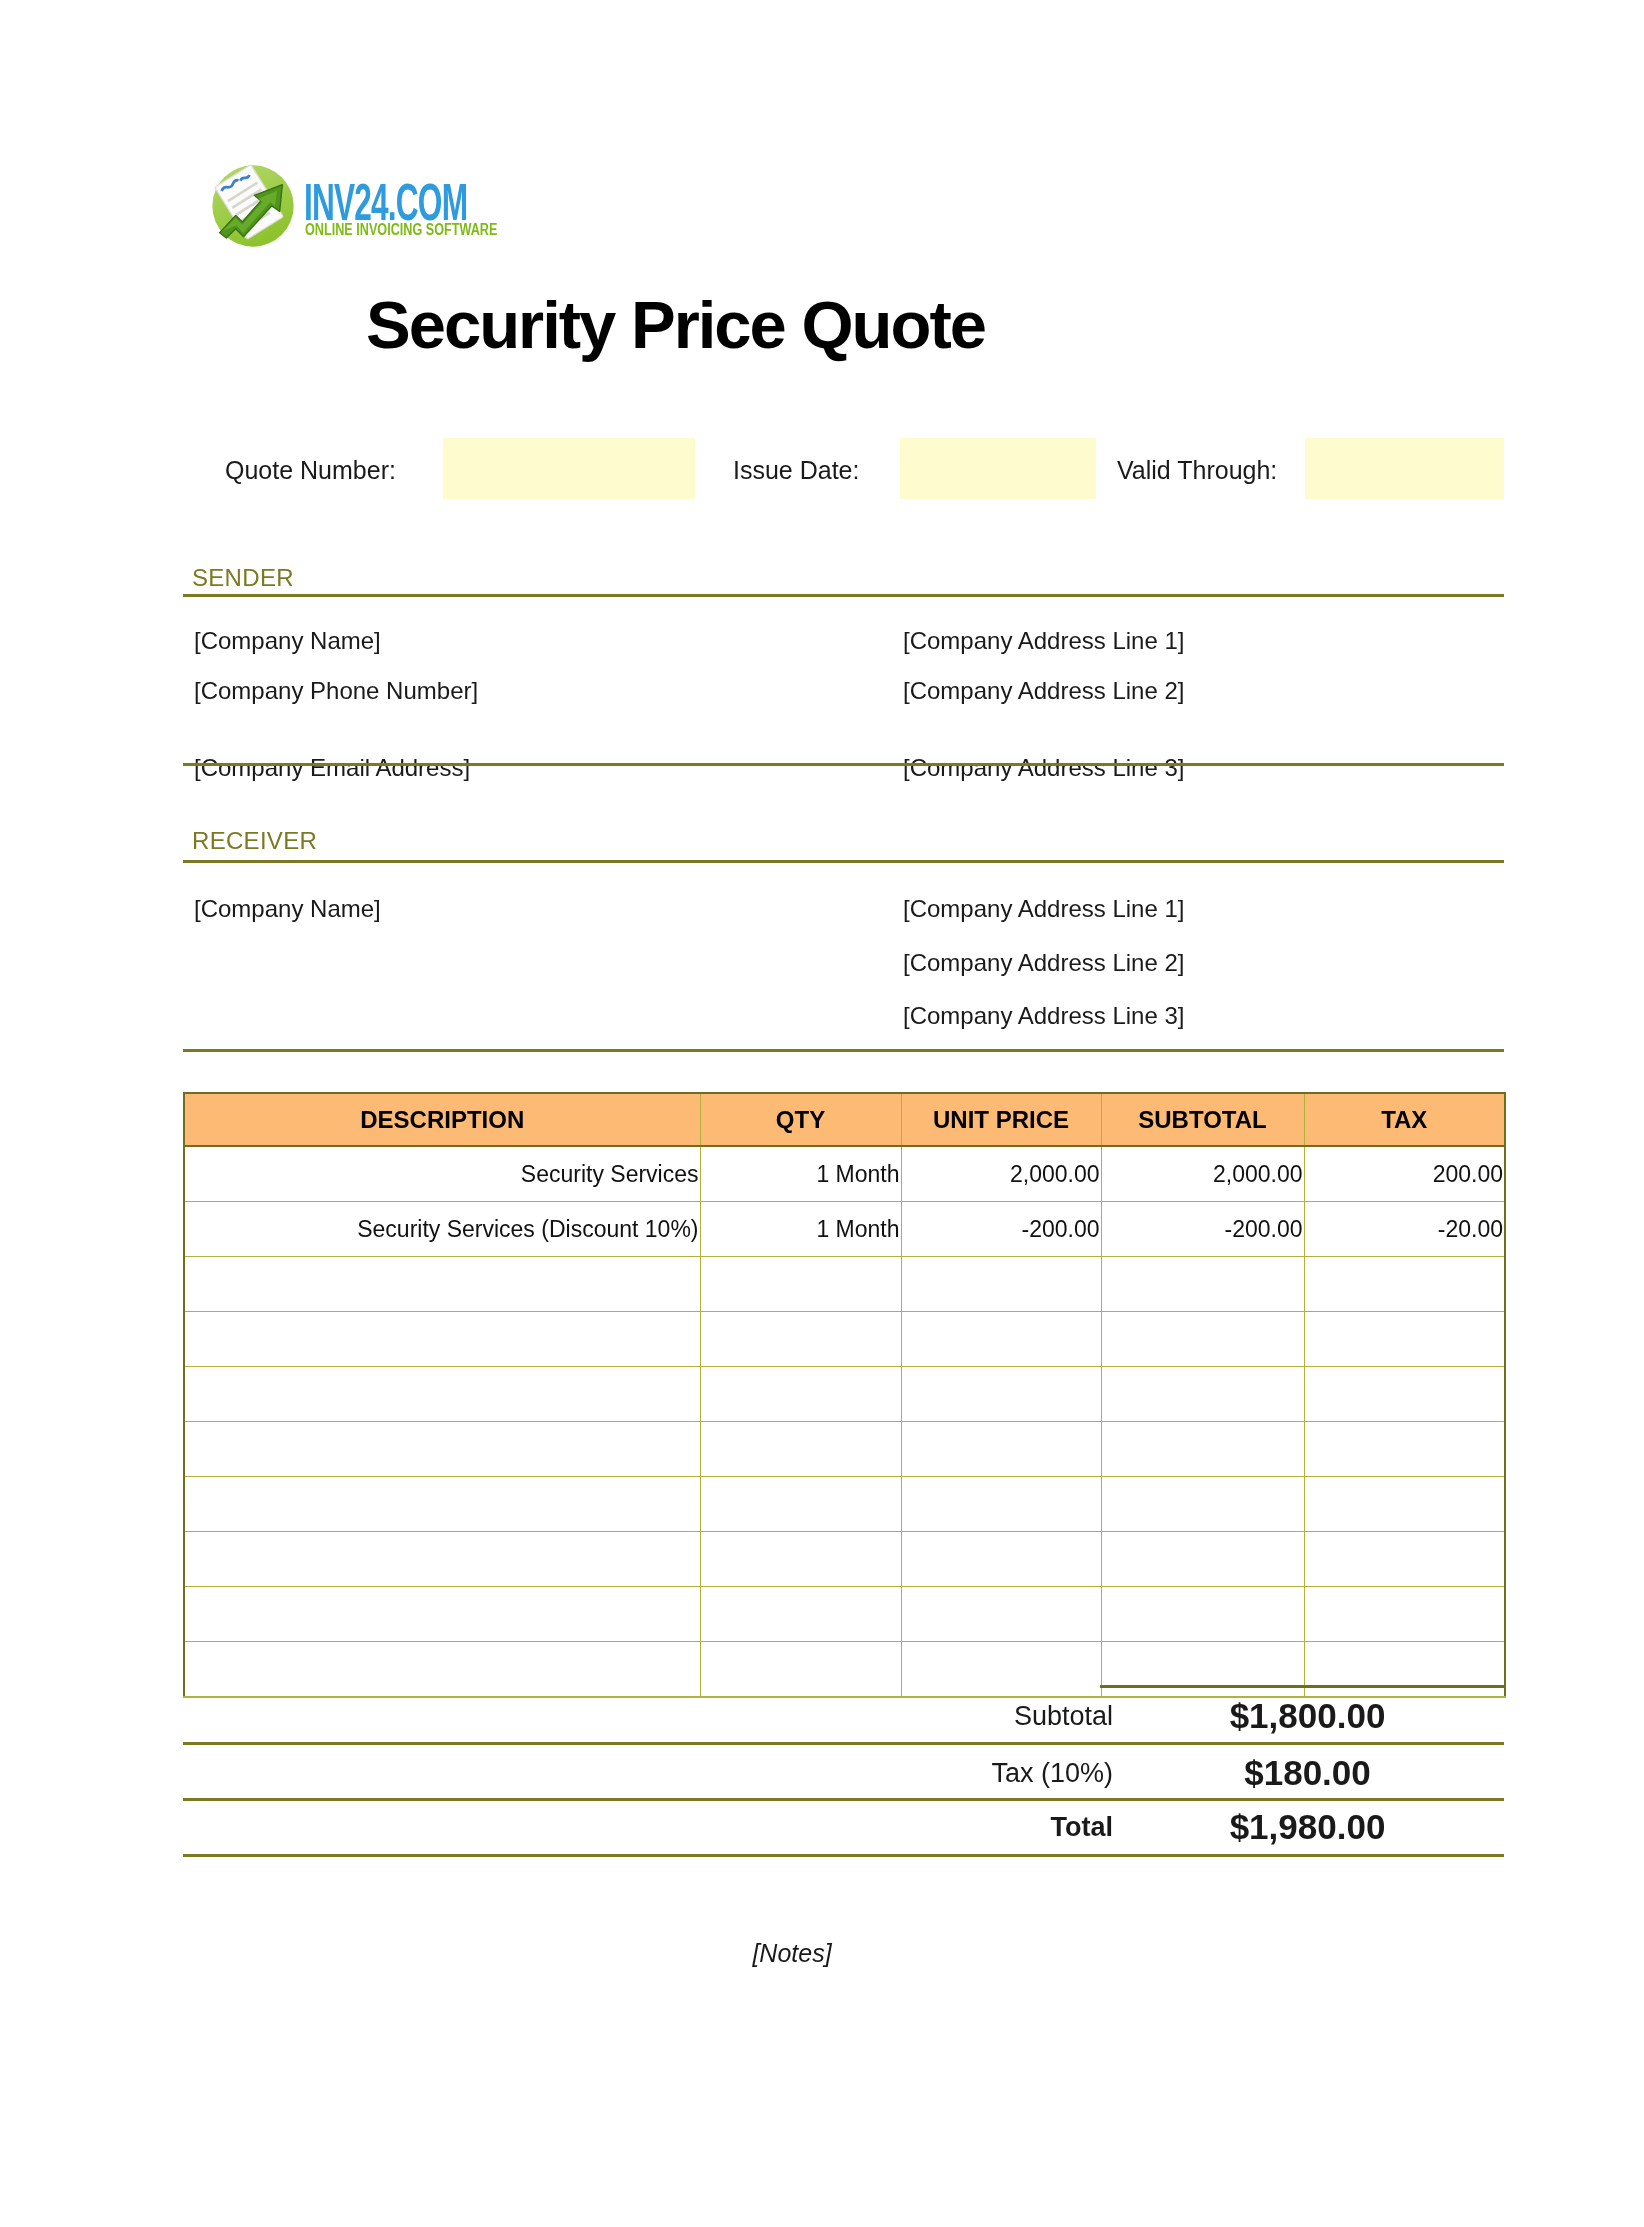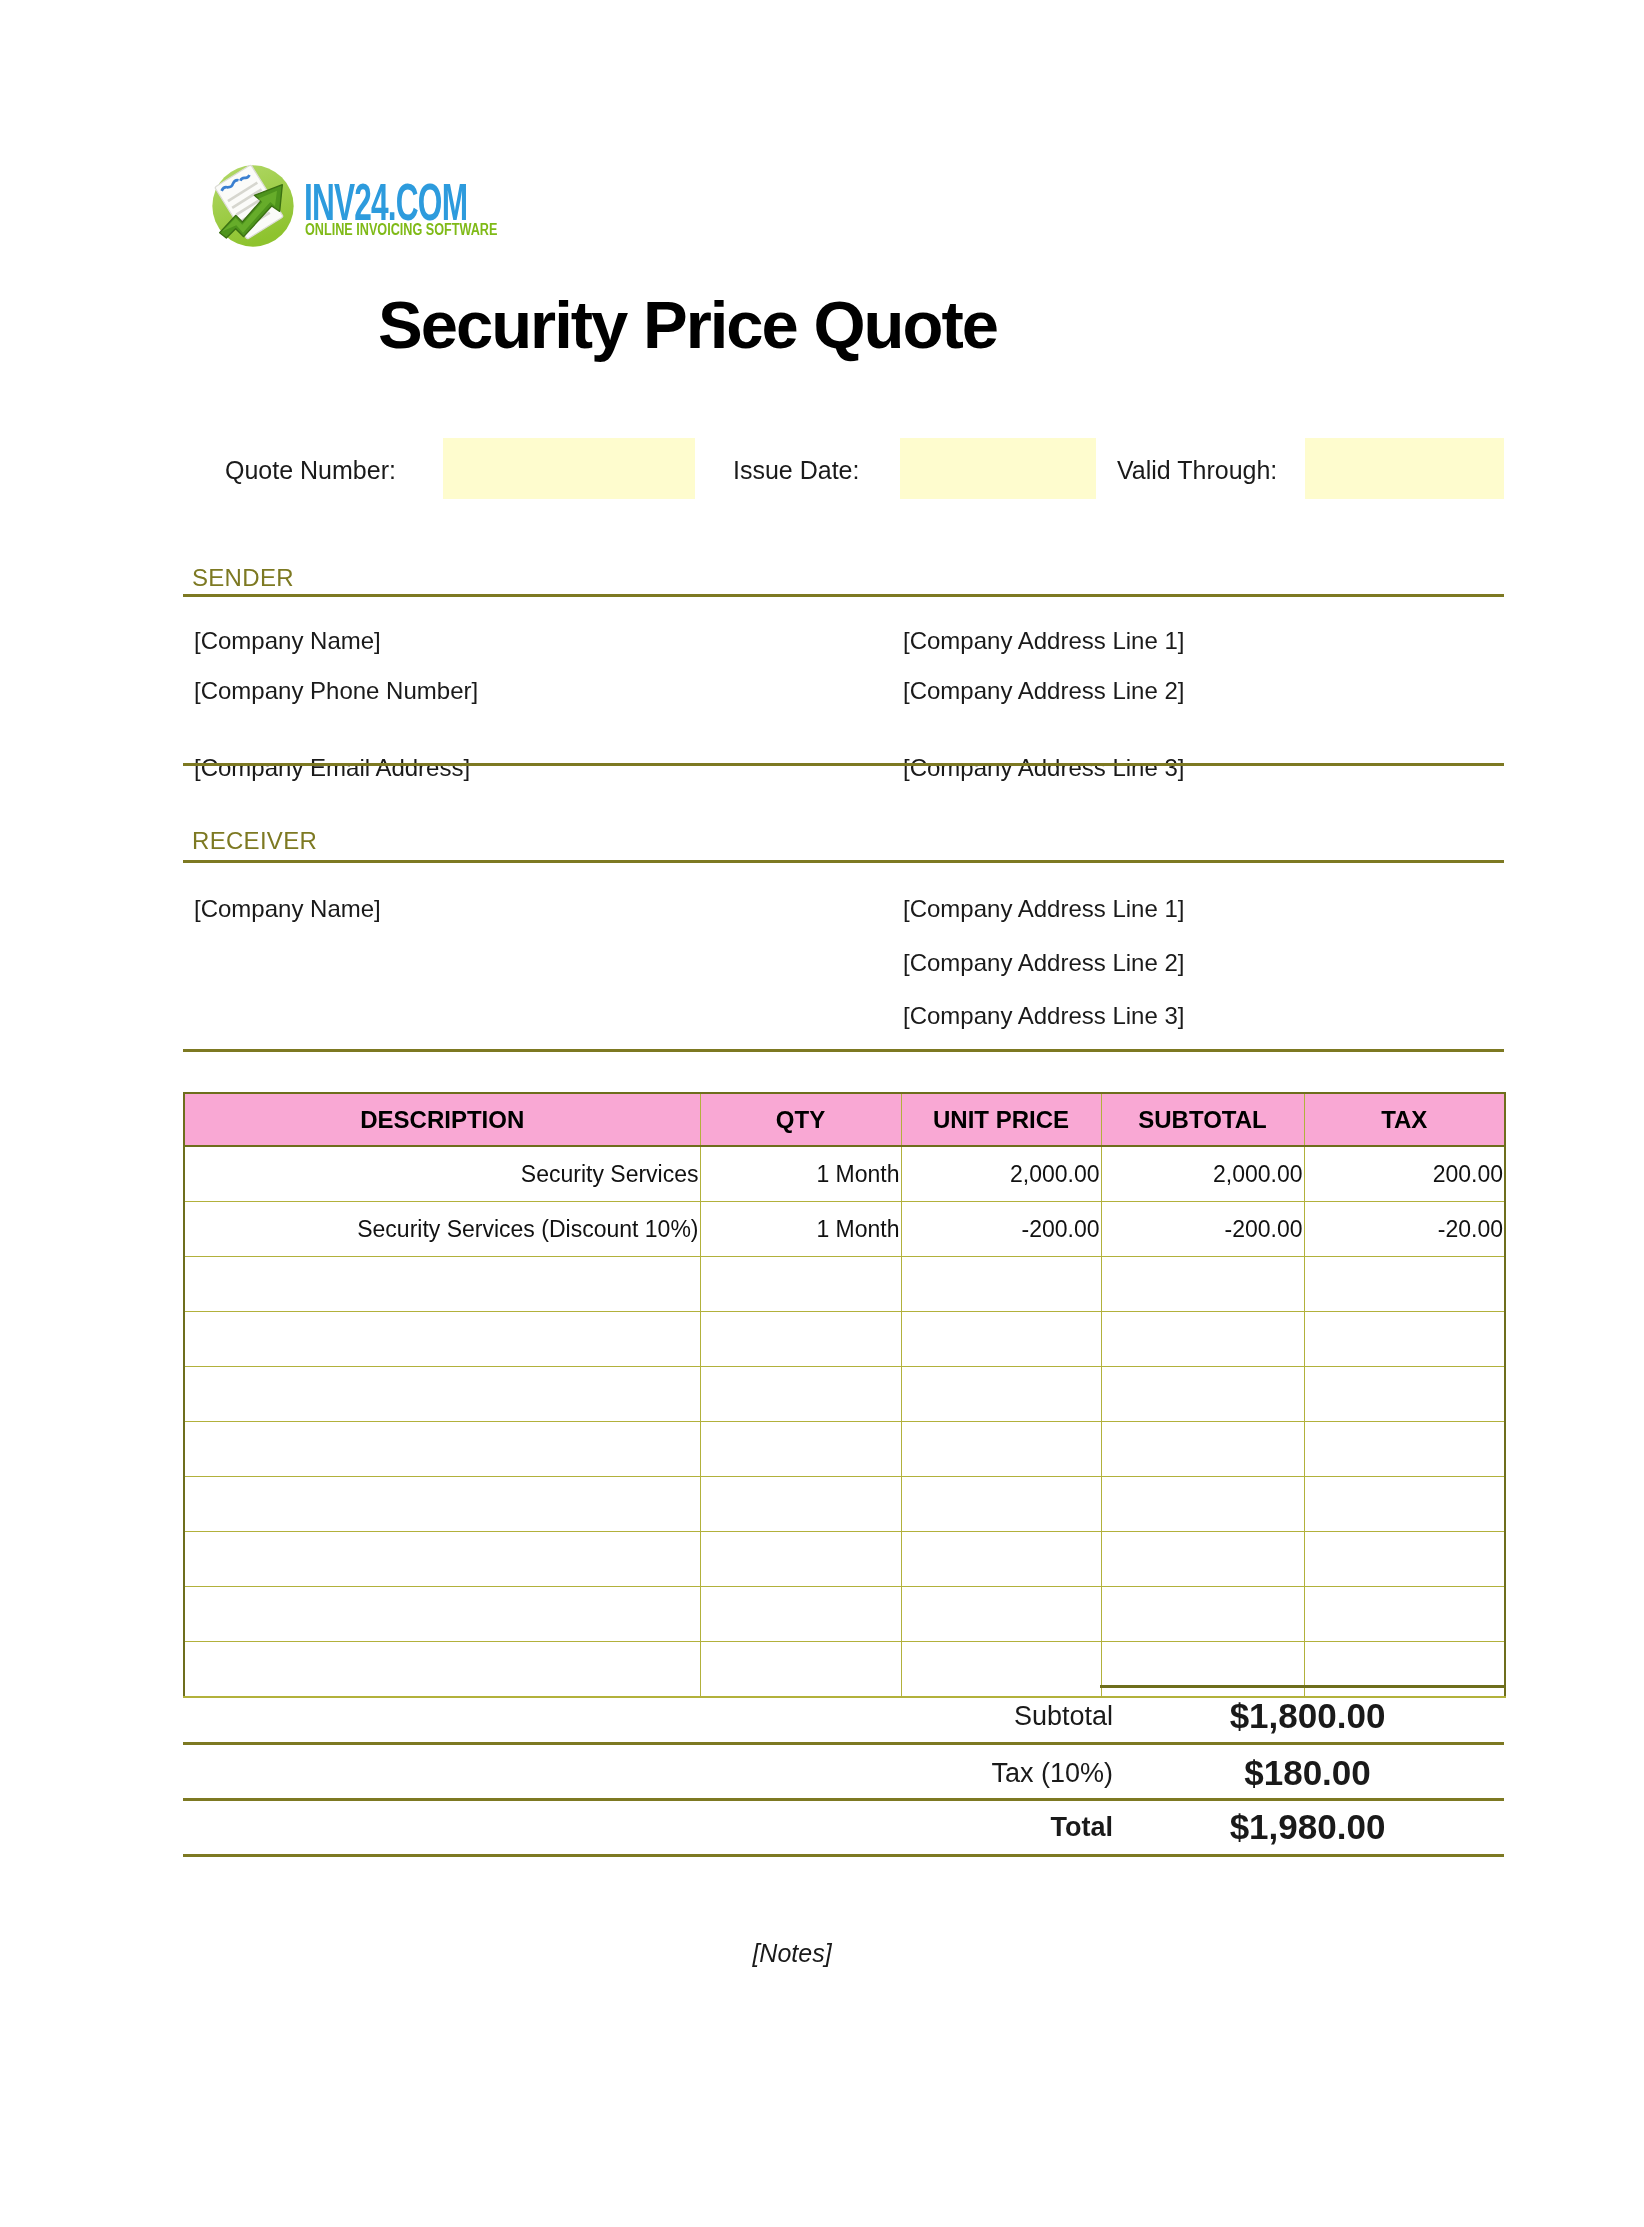--- a/index.html
+++ b/index.html
@@ -21,21 +21,21 @@
     transform:scaleX(0.62);transform-origin:left top;
   }
   .logo-tagline{
     position:absolute;left:108px;top:63px;
     font-size:16px;font-weight:bold;color:#7FBA17;
     white-space:nowrap;letter-spacing:0px;
     transform:scaleX(0.79);transform-origin:left top;
   }
   
   .doc-title{
-    position:absolute;left:12px;top:286px;width:1351px;
+    position:absolute;left:0;top:286px;width:1351px;
     text-align:center;font-size:67px;font-weight:bold;
     letter-spacing:-2px;color:#000;
   }
   
   .meta-label{position:absolute;font-size:25px;line-height:29px;top:456px;white-space:nowrap;}
   .lab-qn{left:225px;}
   .lab-id{left:733px;}
   .lab-vt{left:1117px;}
   .meta-field{position:absolute;top:438px;height:61px;background:#FEFCCE;font-size:24px;line-height:61px;padding:0 6.7px;box-sizing:border-box;}
   .fld-qn{left:443px;width:252px;}
@@ -51,21 +51,21 @@
   .r1{top:594px;} .r2{top:763px;} .r3{top:860px;} .r4{top:1049px;}
   
   .info-cell{position:absolute;font-size:24px;line-height:28px;white-space:nowrap;}
   .col-l{left:194px;} .col-r{left:903px;}
   .sy1{top:627px;} .sy2{top:677px;} .sy3{top:754px;}
   .ry1{top:895px;} .ry2{top:949px;} .ry3{top:1002px;}
   
   .items-wrap{position:absolute;left:183px;top:1092px;width:1321px;}
   table.items{width:1321px;table-layout:fixed;border-collapse:collapse;border:2px solid #6e6e1d;border-bottom:2px solid #b2b13b;}
   table.items th{
-    height:49px;background:#f9a8d4;font-size:24px;font-weight:bold;
+    height:49px;background:#fdba74;font-size:24px;font-weight:bold;
     border:1.3px solid #b2b13b;border-bottom:2px solid #6e6e1d;text-align:center;color:#000;
   }
   table.items td{
     height:52px;font-size:23px;border:1.3px solid #b2b13b;text-align:right;
     overflow:hidden;white-space:nowrap;color:#111;padding-left:25px;
   }
   .table-bottom-dark{position:absolute;left:1100px;top:1685px;width:404px;height:3.3px;background:#6e6e1d;}
   
   .tot-label{position:absolute;left:183px;width:930px;text-align:right;font-size:27px;line-height:32px;}
   .tot-value{position:absolute;left:1112px;width:391px;text-align:center;font-size:35px;line-height:32px;font-weight:bold;}

